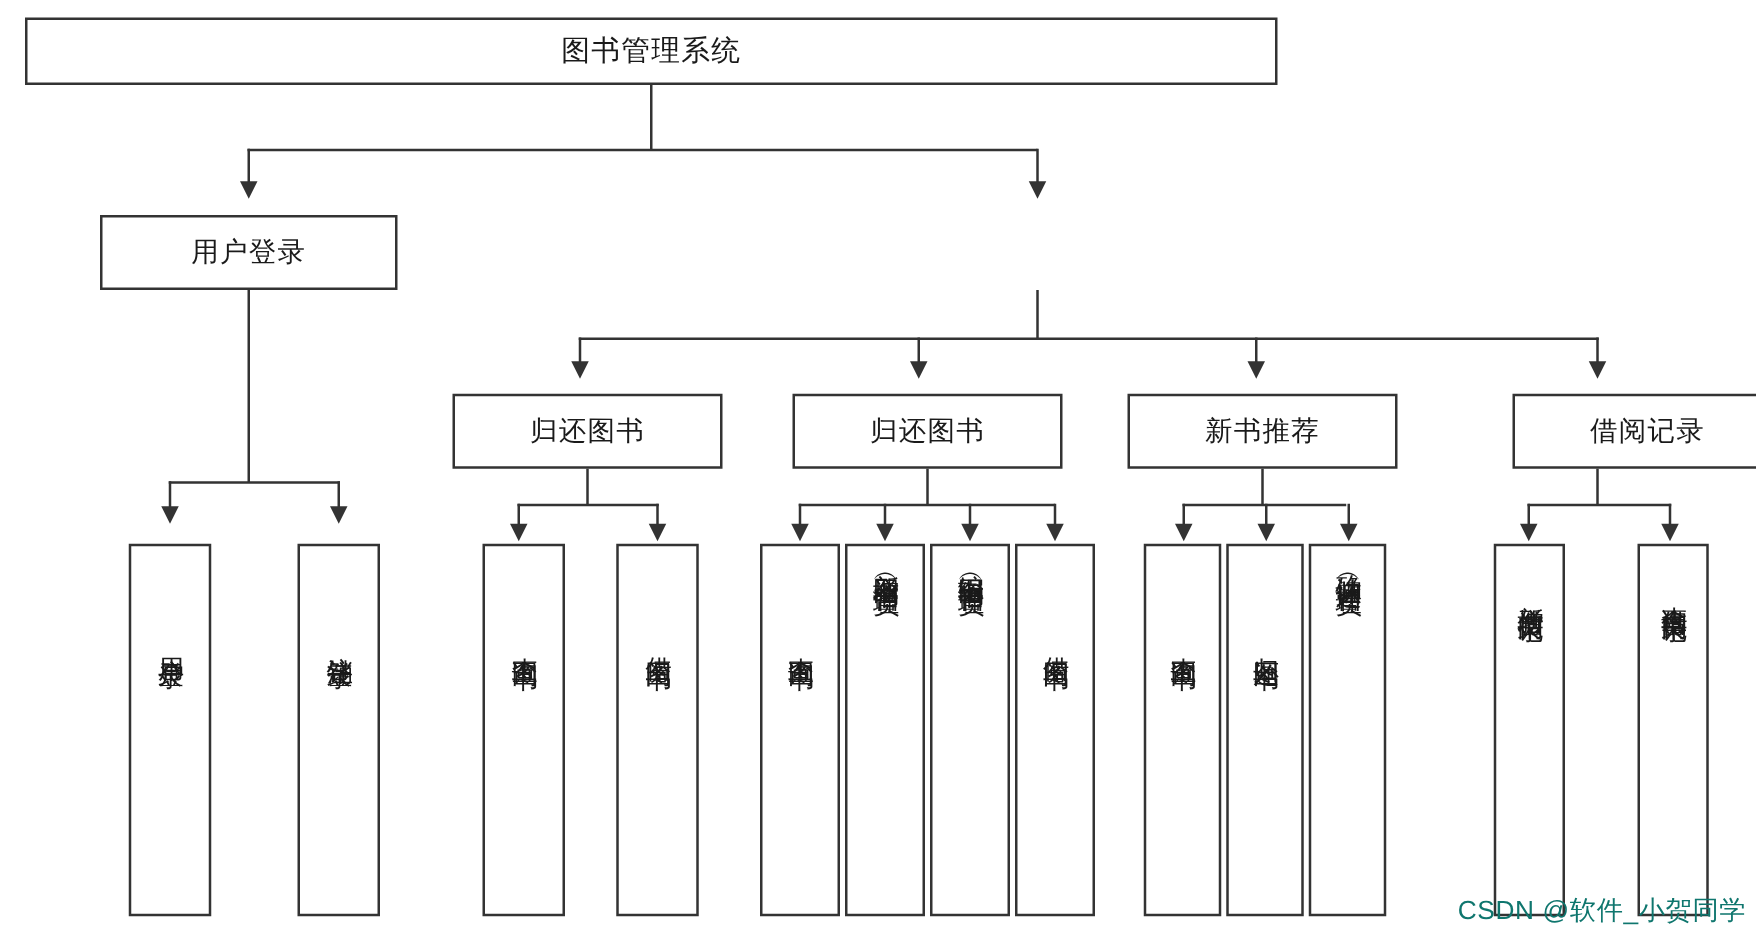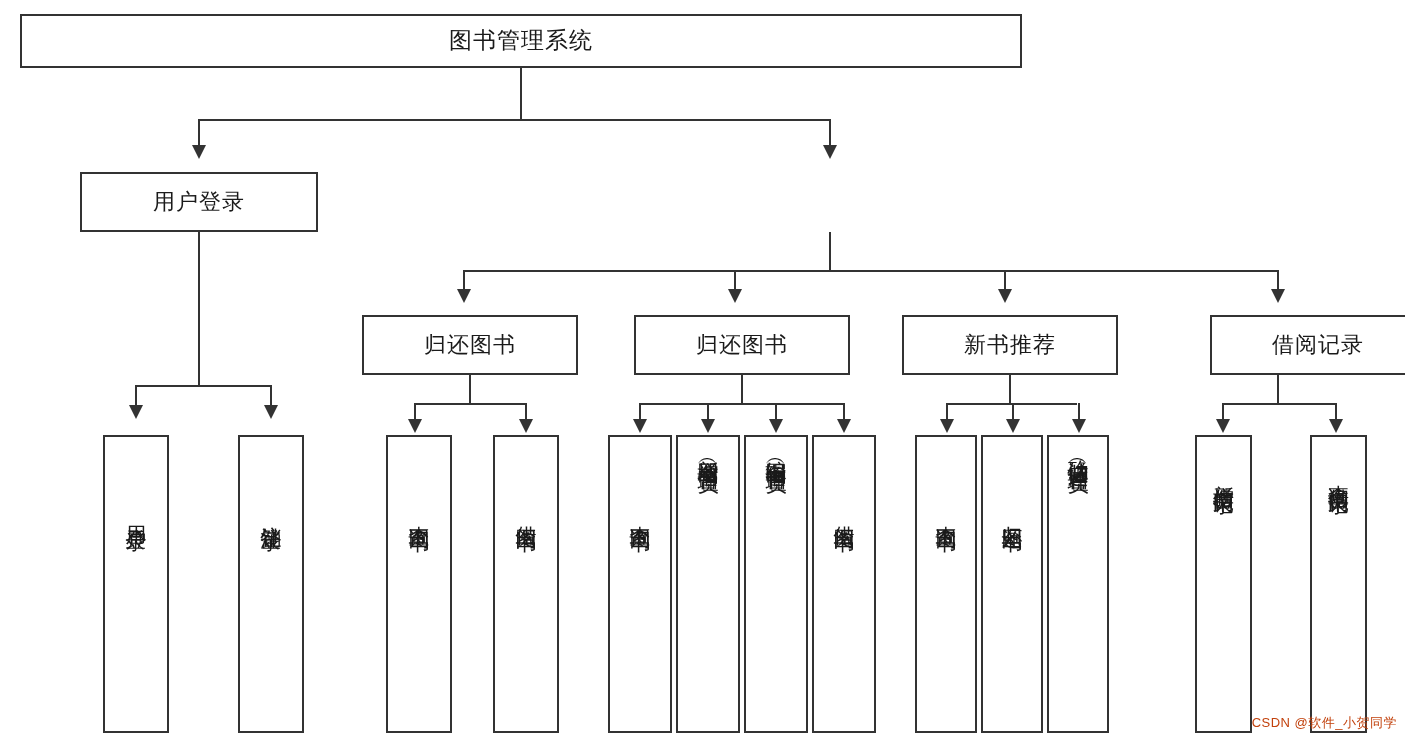--- a/index.html
+++ b/index.html
@@ -60,23 +60,23 @@
     position:absolute;
     width:0;height:0;
     border-left:7px solid transparent;
     border-right:7px solid transparent;
     border-top:14px solid #333333;
   }
   
   #watermark{
     position:absolute;
     right:8px;
-    bottom:15px;
-    font-size:13px;
-    color:#c2410c;
+    bottom:5px;
+    font-size:21px;
+    color:#0f766e;
     letter-spacing:0.5px;
     white-space:nowrap;
     user-select:none;
   }
 </style>
 </head>
 <body>
 
 <div id="canvas">
 

